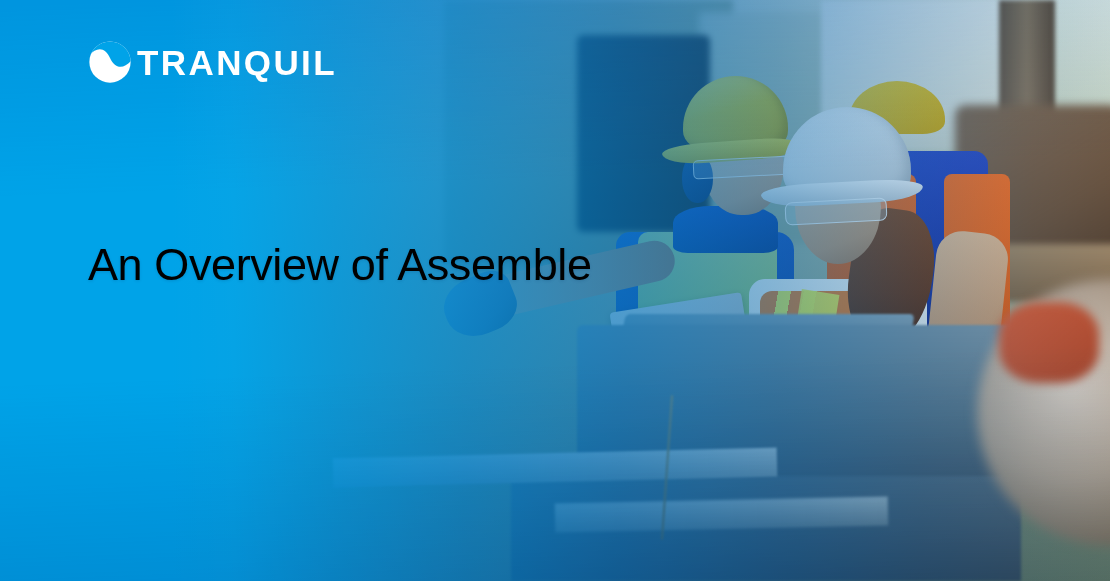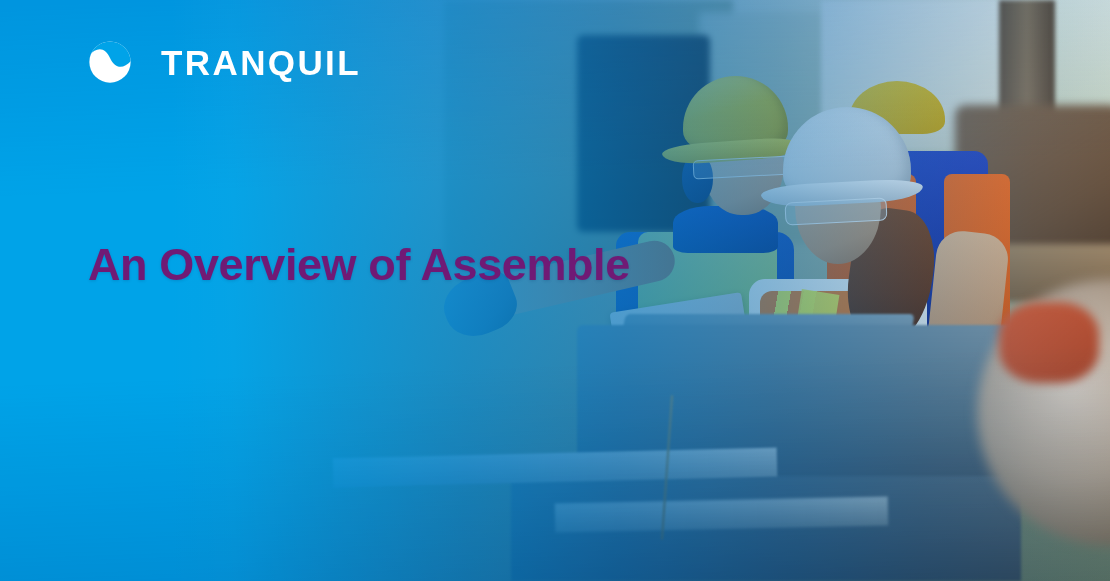--- a/index.html
+++ b/index.html
@@ -295,39 +295,39 @@
       rgba(4,86,150,.22) 100%
     );
     mix-blend-mode:multiply;
   }
 
   
   .content { position:absolute; inset:0; }
 
   .brand-lockup {
     position:absolute; left:88px; top:40px;
-    display:flex; align-items:center; gap:29px;
+    display:flex; align-items:center; gap:5px;
   }
   .brand-mark { width:44px; height:44px; display:block; flex:none; }
   .brand-word {
     color:#ffffff;
     font-size:35px;
     font-weight:700;
     letter-spacing:2.4px;
     line-height:1;
     white-space:nowrap;
     font-family:"Liberation Sans", sans-serif;
   }
 
   .headline {
     position:absolute; left:88px; top:239px;
     width:620px;
-    color:#701a75;
+    color:#000000;
     font-size:45px;
-    font-weight:700;
+    font-weight:400;
     line-height:1.17;
     letter-spacing:-0.4px;
     font-family:"Liberation Sans", sans-serif;
     text-shadow:0 1px 3px rgba(0,60,110,.20);
   }
   .headline .ln { display:block; white-space:nowrap; }
 </style>
 </head>
 <body>
 

